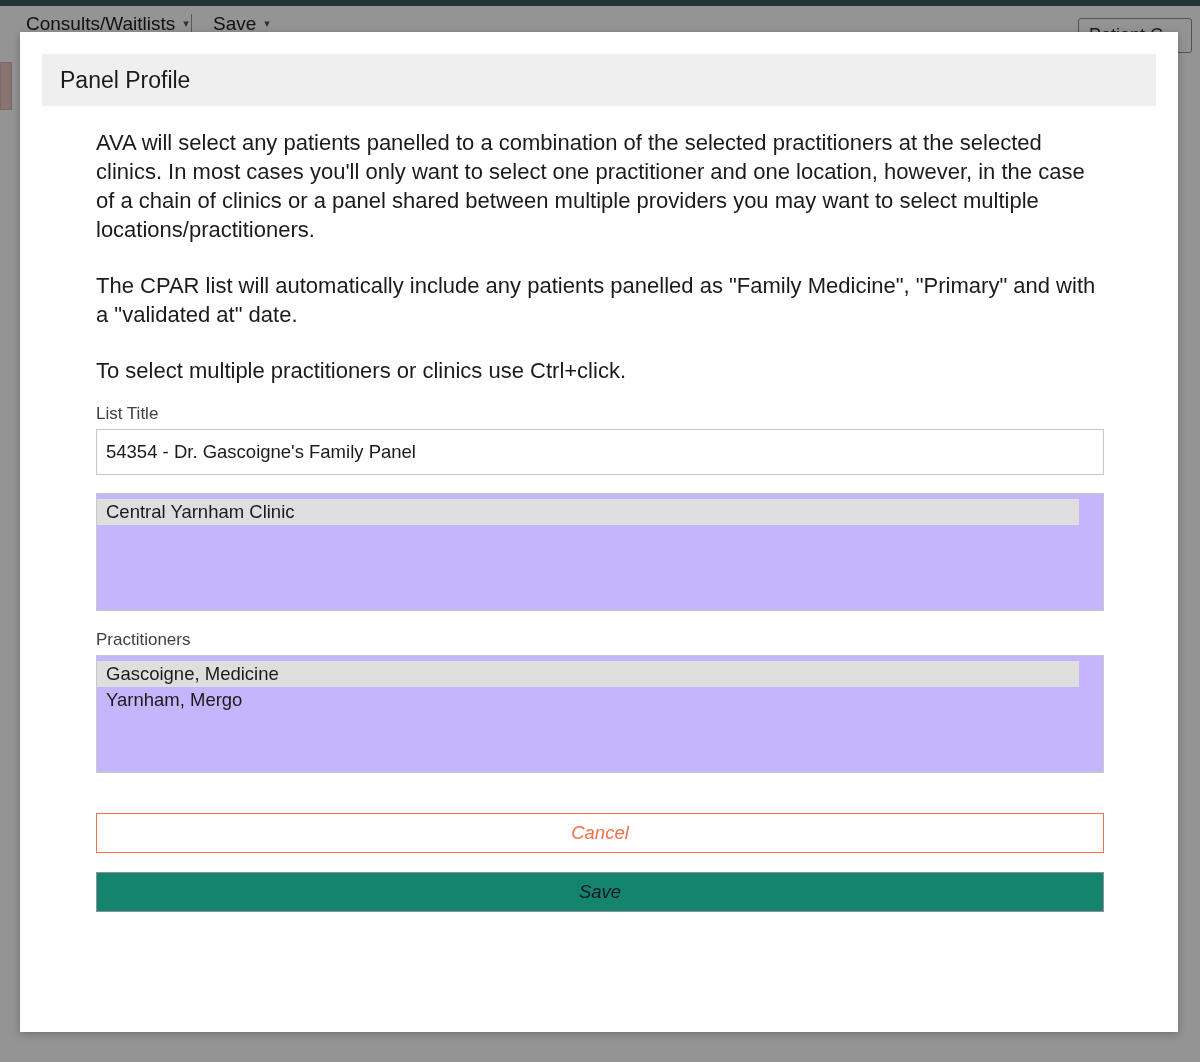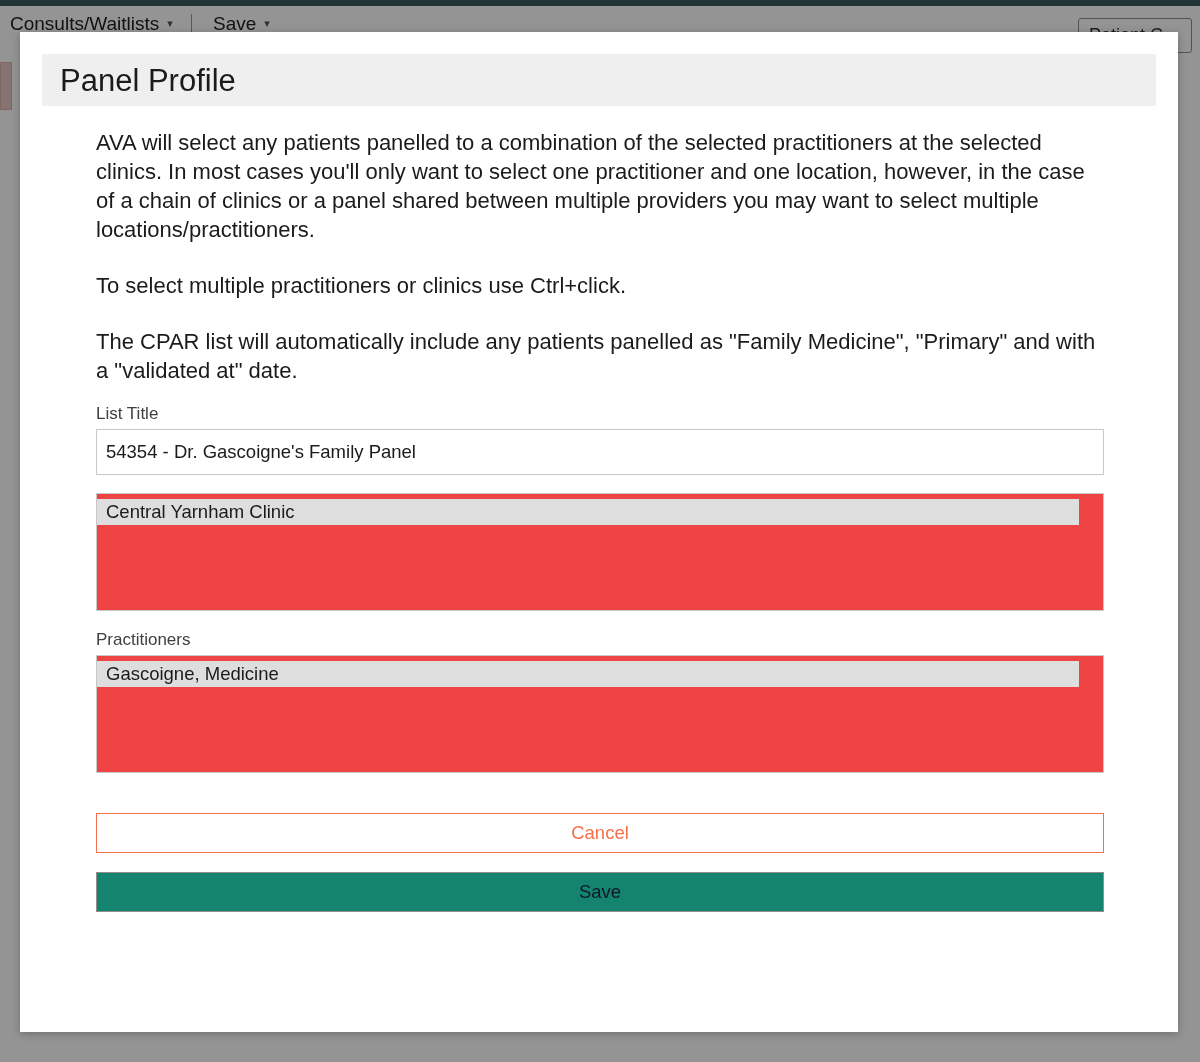--- a/index.html
+++ b/index.html
@@ -35,21 +35,21 @@
     background: #ffffff;
   }
   .bg-tab {
     position: absolute;
     top: 6px;
     font-size: 19px;
     color: #222222;
     white-space: nowrap;
     line-height: 22px;
   }
-  #bg-tab-consults { left: 10px; }
+  #bg-tab-consults { left: 26px; }
   #bg-tab-panel { left: 213px; }
   .bg-caret {
     display: inline-block;
     margin-left: 8px;
     font-size: 11px;
     color: #555555;
     vertical-align: 3px;
   }
   #bg-tab-divider {
     position: absolute;
@@ -113,21 +113,21 @@
   #modal-header {
     position: absolute;
     left: 22px; top: 22px;
     width: 1114px; height: 52px;
     background: #efefef;
     display: flex;
     align-items: center;
     box-sizing: border-box;
   }
   #modal-title {
-    font-size: 31px;
+    font-size: 23px;
     color: #1b1b1b;
     padding-left: 18px;
     line-height: 1;
   }
 
   #modal-body {
     position: absolute;
     left: 76px;
     top: 96px;
     width: 1008px;
@@ -178,21 +178,21 @@
     padding: 0 9px;
     border-radius: 0;
     outline: none;
   }
 
   .listbox {
     width: 100%;
     height: 118px;
     box-sizing: border-box;
     border: 1px solid #c8c8c8;
-    background: #ef4444;
+    background: #c4b5fd;
     padding: 5px 0 0 0;
     overflow: hidden;
   }
   .listbox-option {
     font-size: 18.5px;
     color: #1b1b1b;
     line-height: 26px;
     padding: 0 9px;
     margin-right: 24px;
     white-space: nowrap;
@@ -208,20 +208,21 @@
     width: 100%;
     height: 40px;
     box-sizing: border-box;
     font-family: "Liberation Sans", sans-serif;
     font-size: 18.5px;
     text-align: center;
     line-height: 38px;
     cursor: pointer;
     border-radius: 0;
     padding: 0;
+    font-style: italic;
   }
   #cancel-button {
     border: 1px solid #f4704a;
     background: #ffffff;
     color: #f4704a;
   }
   #save-button {
     margin-top: 19px;
     border: 1px solid #8f8f8f;
     background: #15846f;
@@ -253,22 +254,22 @@
 
 <div id="modal-dialog">
 
   <div id="modal-header">
     <div id="modal-title">Panel Profile</div>
   </div>
 
   <div id="modal-body">
 
     <p class="intro-paragraph">AVA will select any patients panelled to a combination of the selected practitioners at the selected clinics. In most cases you'll only want to select one practitioner and one location, however, in the case of a chain of clinics or a panel shared between multiple providers you may want to select multiple locations/practitioners.</p>
+    <p class="intro-paragraph">The CPAR list will automatically include any patients panelled as "Family Medicine", "Primary" and with a "validated at" date.</p>
     <p class="intro-paragraph">To select multiple practitioners or clinics use Ctrl+click.</p>
-    <p class="intro-paragraph">The CPAR list will automatically include any patients panelled as "Family Medicine", "Primary" and with a "validated at" date.</p>
 
     <div class="field-block">
       <div class="field-label">
         <span>List Title</span>
       </div>
       <input class="text-input" type="text" value="54354 - Dr. Gascoigne's Family Panel" style="">
     </div>
 
 
     <div class="field-block">
@@ -276,20 +277,21 @@
         <div class="listbox-option selected">Central Yarnham Clinic</div>
       </div>
     </div>
 
     <div class="field-block">
       <div class="field-label">
         <span>Practitioners</span>
       </div>
       <div class="listbox" id="practitioners-listbox">
         <div class="listbox-option selected">Gascoigne, Medicine</div>
+        <div class="listbox-option">Yarnham, Mergo</div>
       </div>
     </div>
 
     <div id="button-stack">
       <button class="modal-button" id="cancel-button">Cancel</button>
       <button class="modal-button" id="save-button">Save</button>
     </div>
 
   </div>
 </div>

